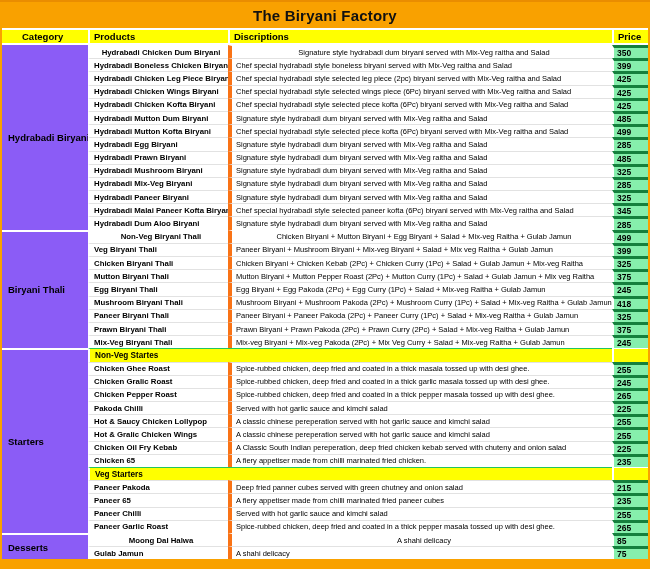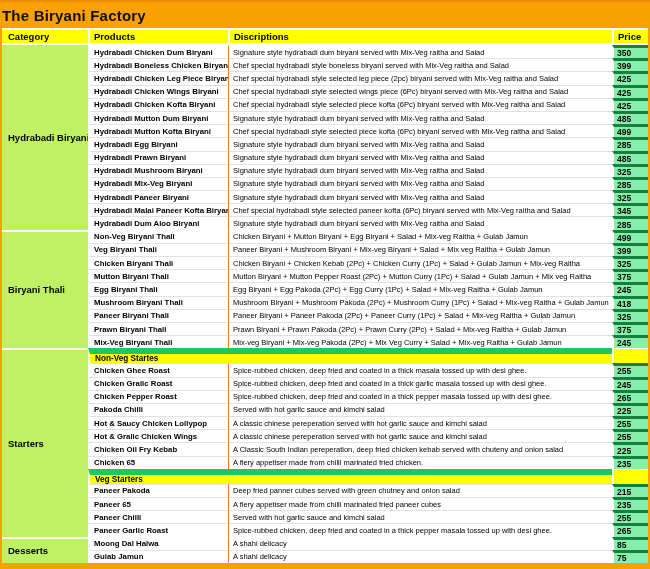--- a/index.html
+++ b/index.html
@@ -13,21 +13,21 @@
     background:#F9A100;
     border-top:2px solid #EA8D00;
     box-sizing:border-box;
     padding:0 2px 0 2px;
     overflow:hidden;
   }
   .banner {
     height:26px;
     background:#F9A100;
     border-bottom:2px solid #ffffff;
-    display:flex; align-items:center; 
+    display:flex; align-items:center; justify-content:center;
   }
   .banner .title {
     font-size:15px; font-weight:bold; color:#111111;
     letter-spacing:0.2px;
   }
   table.menu {
     width:646px;
     border-collapse:separate; border-spacing:0;
     table-layout:fixed;
     background:#ffffff;
@@ -44,55 +44,55 @@
     text-align:left; color:#000;
     vertical-align:middle;
   }
   tr.hdr th {
     height:15px;
     background:#FFFF00;
     font-size:9.5px; font-weight:bold;
     border-bottom:2px solid #ffffff;
     border-left:2px solid #ffffff;
   }
-  tr.hdr th:first-child { border-left:none; padding-left:6px; }
+  tr.hdr th:first-child { border-left:none; padding-left:20px; }
 
   td { height:13.2px; }
   td.prod {
     font-size:7.8px; font-weight:bold;
     border-top:1px solid #E2E2E2;
     border-left:2px solid #ffffff;
     background:#ffffff;
   }
   td.desc {
     font-size:7.5px;
     border-top:1px solid #E2E2E2;
-    border-left:1px solid #f97316;
+    border-left:4px solid #f97316;
     background:#ffffff;
   }
   td.price {
     font-size:8.5px; font-weight:bold;
     background:#86efac;
     border-top:3px solid #15803d;
     border-left:2px solid #ffffff;
     padding-left:3px;
   }
   td.cat {
-    background:#bef264;
+    background:#8b5cf6;
     font-size:9.5px; font-weight:bold;
     padding-left:6px;
     border-top:2px solid #ffffff;
   }
   tr.first-section td.cat { border-top:none; }
   tr.section-start td.prod,
-  tr.section-start td.desc { border-top:1px solid #ffffff; }
+  tr.section-start td.desc { border-top:1px solid #ffffff;text-align:center; }
   td.sub {
     background:#FFFF00;
     font-size:8.2px; font-weight:bold;
-    border-top:6px solid #22c55e;
+    border-top:1px solid #22c55e;
     border-left:2px solid #ffffff;
     padding-left:5px;
   }
   td.sub-price {
     background:#FFFF00;
     border-top:1px solid #ffffff;
     border-left:2px solid #ffffff;
   }
   .footer-bar {
     height:10px;

